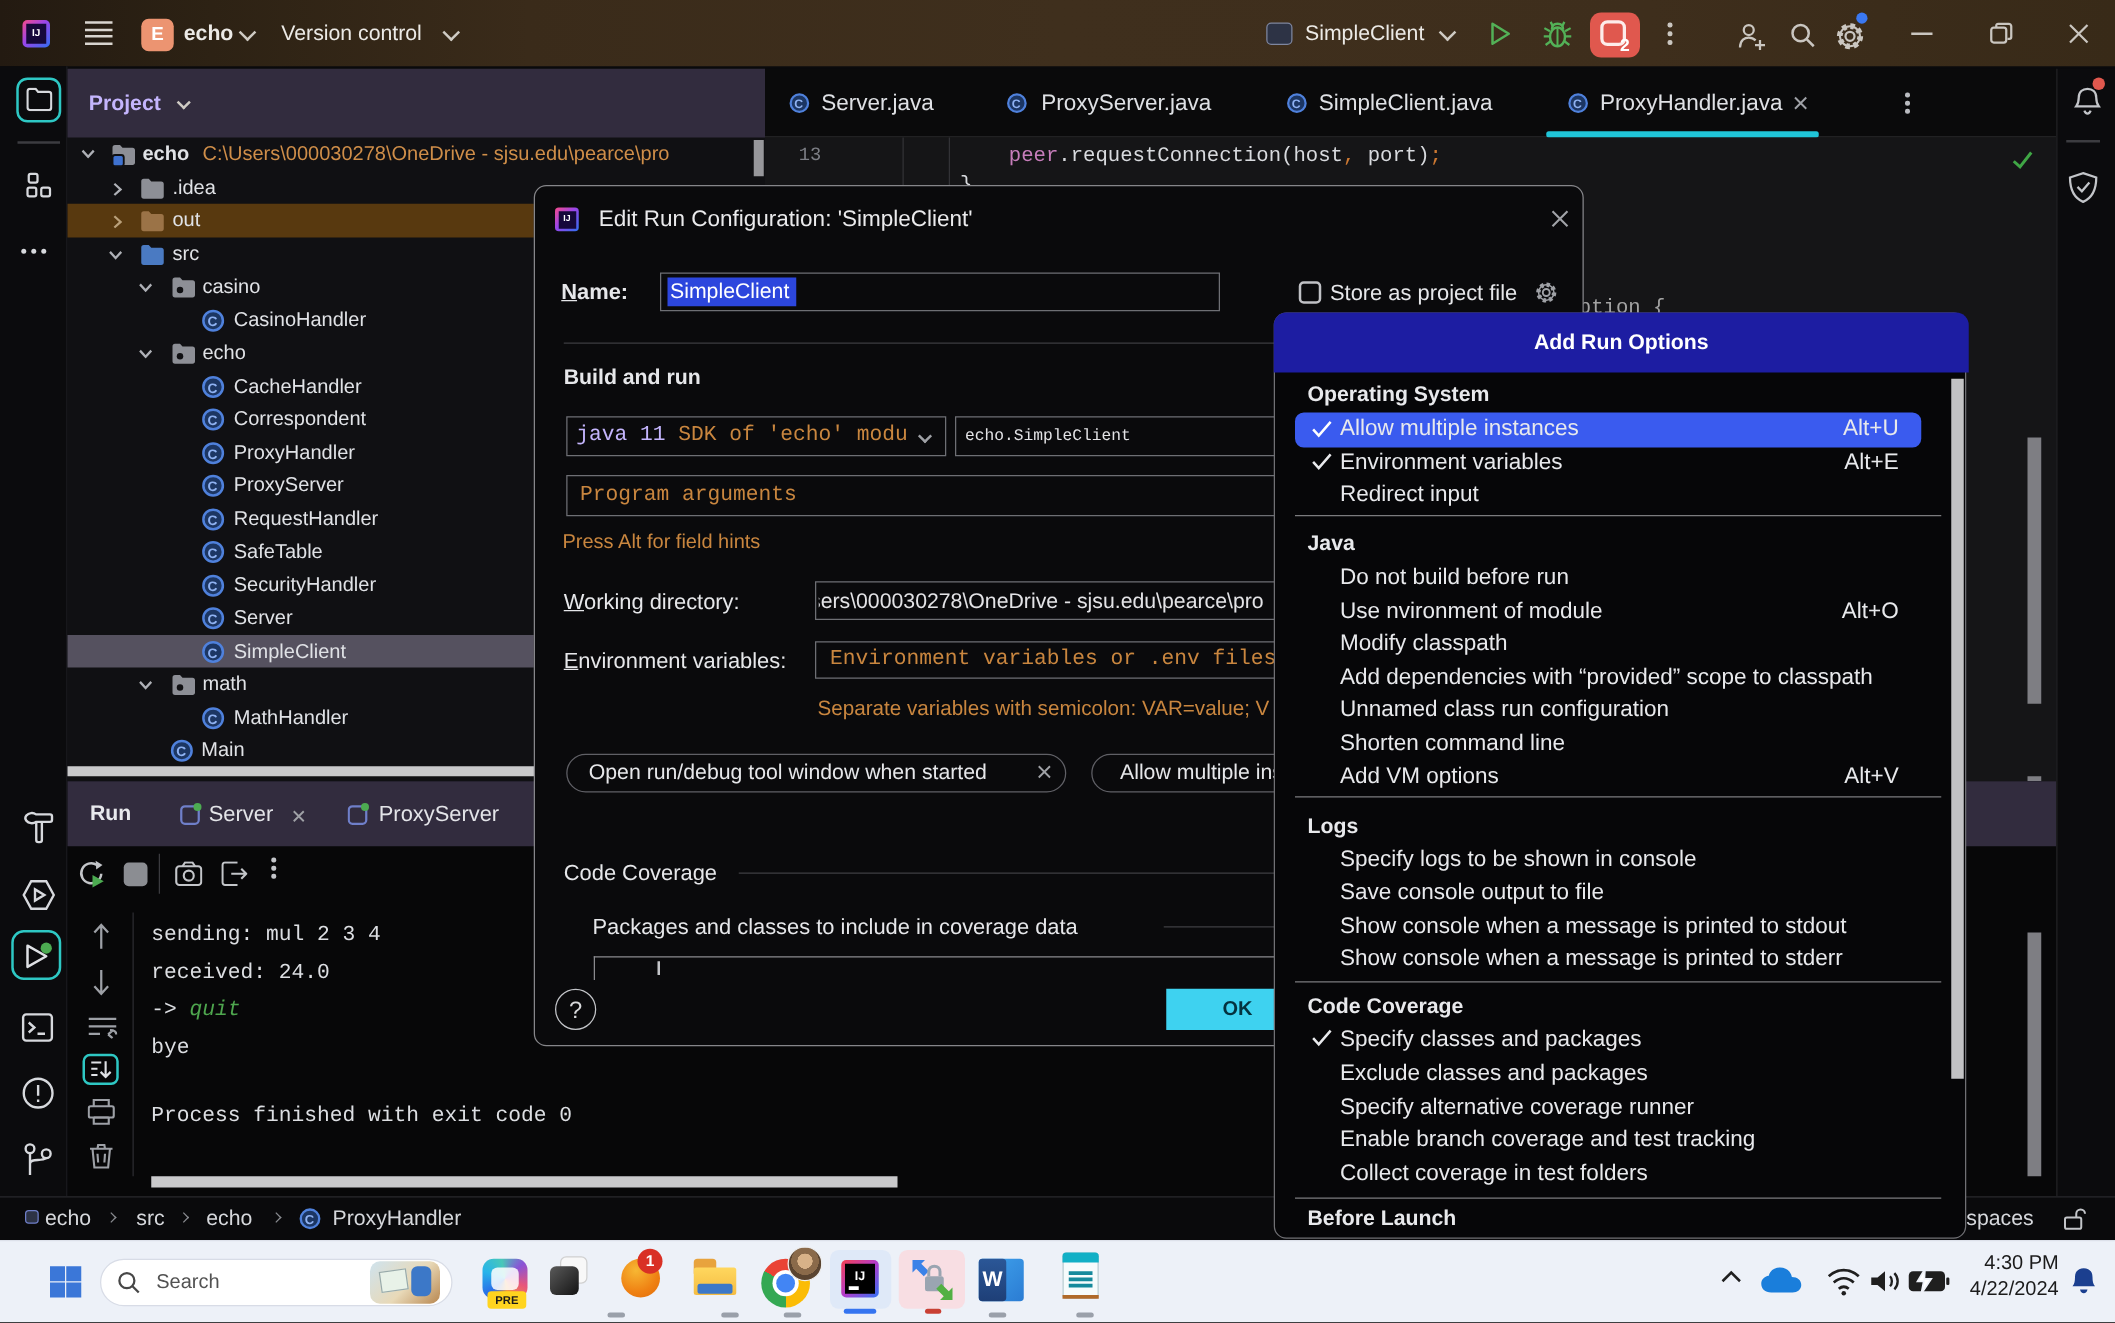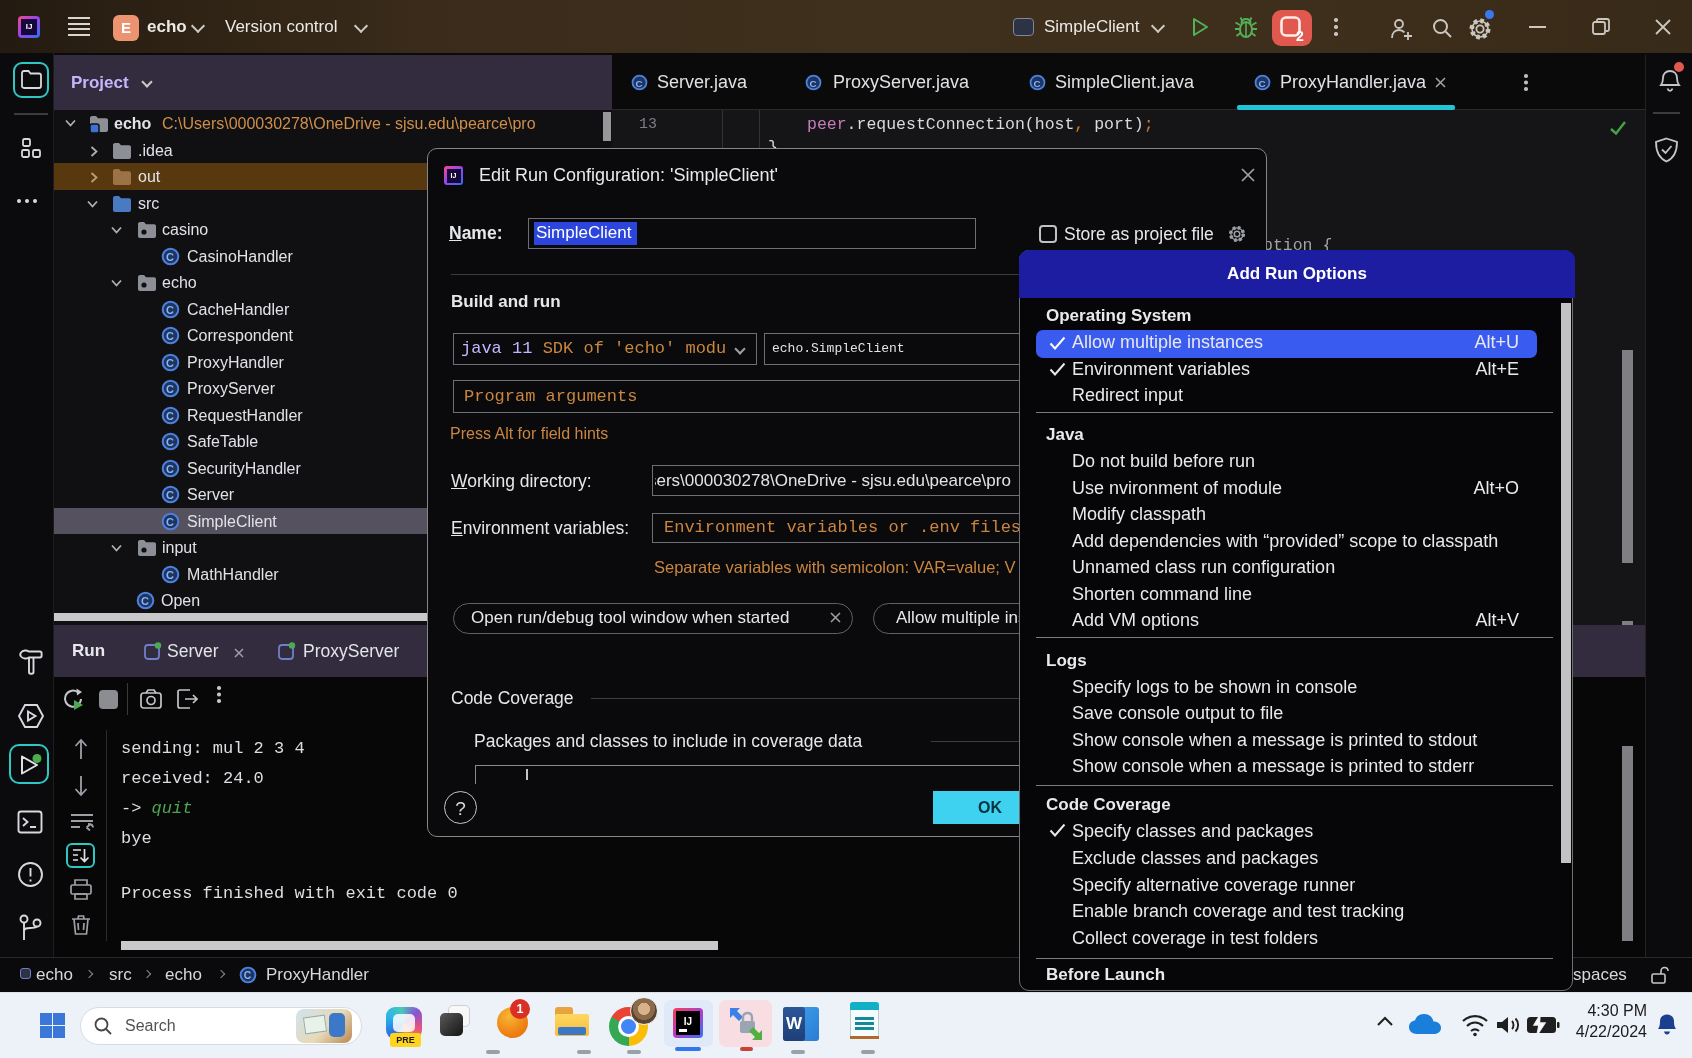--- a/index.html
+++ b/index.html
@@ -282,35 +282,35 @@
       <span style="position:absolute;left:133px;">SimpleClient</span>
     </div>
     <div class="treerow" style="left:0;top:479px;width:558px;">
       <svg class="abs" style="left:57px;top:10px;" width="11" height="8" viewBox="0 0 11 8">
           <path d="M1 1.5 L5.5 6.5 L10 1.5" fill="none" stroke="#aeb0b6" stroke-width="1.8"></path>
         </svg>
       <svg class="abs" style="left:83px;top:5px;" width="21" height="18" viewBox="0 0 21 18">
           <path d="M1 15 L1 3 C1 2 1.7 1 3 1 L7 1 L9 3.2 L17 3.2 C18.3 3.2 19 4 19 5.2 L19 15 C19 16.2 18.3 17 17 17 L3 17 C1.7 17 1 16.2 1 15 Z" fill="#8d8f96"></path>
           <circle cx="7" cy="11" r="2.6" fill="#101013"></circle>
         </svg>
-      <span style="position:absolute;left:108px;">input</span>
+      <span style="position:absolute;left:108px;">math</span>
     </div>
     <div class="treerow" style="left:0;top:505.5px;width:558px;">
       <svg class="abs" style="left:107px;top:4px;" width="19" height="19" viewBox="0 0 19 19">
           <circle cx="9.5" cy="9.5" r="7.8" fill="#1c3663" stroke="#4f81dc" stroke-width="2"></circle>
           <text x="5" y="14" font-size="11" font-weight="bold" fill="#8fb2f2" font-family="Liberation Sans">C</text>
         </svg>
       <span style="position:absolute;left:133px;">MathHandler</span>
     </div>
     <div class="treerow" style="left:0;top:532px;width:558px;">
       <svg class="abs" style="left:82px;top:4px;" width="19" height="19" viewBox="0 0 19 19">
           <circle cx="9.5" cy="9.5" r="7.8" fill="#1c3663" stroke="#4f81dc" stroke-width="2"></circle>
           <text x="5" y="14" font-size="11" font-weight="bold" fill="#8fb2f2" font-family="Liberation Sans">C</text>
         </svg>
-      <span style="position:absolute;left:107px;">Open</span>
+      <span style="position:absolute;left:107px;">Main</span>
     </div>
     <div class="abs" style="left:549px;top:57px;width:8px;height:29px;background:#97979b;"></div>
     <div class="abs" style="left:0px;top:558px;width:558px;height:8px;background:#c9c9cb;"></div>
   </div>
   <div id="tabbar" class="abs">
     <svg class="abs" style="left:19px;top:19px;" width="17" height="17" viewBox="0 0 19 19">
         <circle cx="9.5" cy="9.5" r="7.8" fill="#1c3663" stroke="#4f81dc" stroke-width="2"></circle>
         <text x="5" y="14" font-size="11" font-weight="bold" fill="#8fb2f2" font-family="Liberation Sans">C</text>
       </svg>
     <div class="tabtxt" style="left:45px;">Server.java</div>

